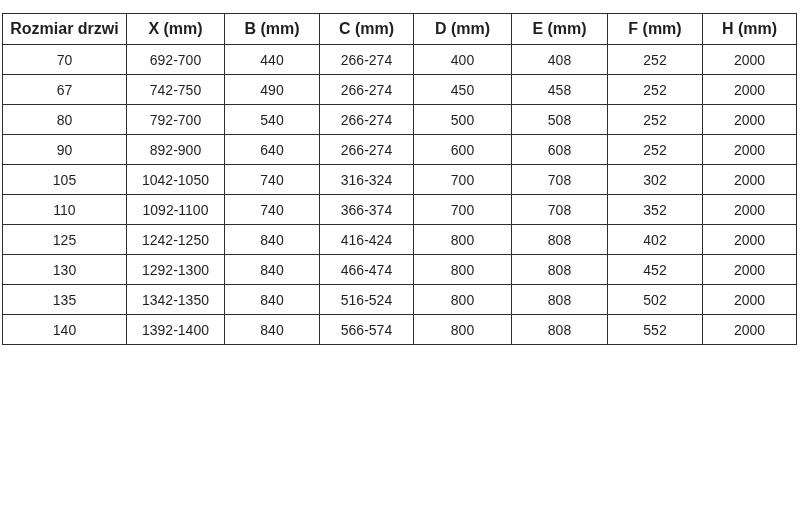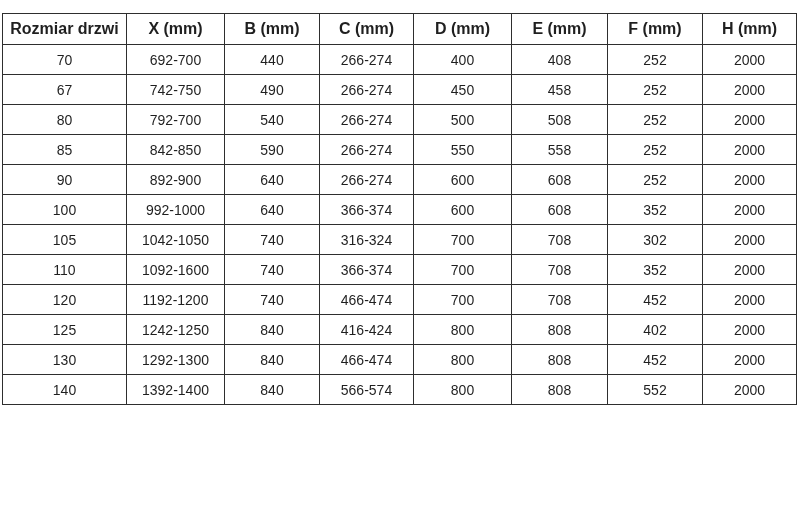--- a/index.html
+++ b/index.html
@@ -96,77 +96,47 @@
           <td>80</td>
           <td>792-700</td>
           <td>540</td>
           <td>266-274</td>
           <td>500</td>
           <td>508</td>
           <td>252</td>
           <td>2000</td>
         </tr>
         <tr>
-          <td>85</td>
-          <td>842-850</td>
-          <td>590</td>
-          <td>266-274</td>
-          <td>550</td>
-          <td>558</td>
-          <td>252</td>
-          <td>2000</td>
-        </tr>
-        <tr>
           <td>90</td>
           <td>892-900</td>
           <td>640</td>
           <td>266-274</td>
           <td>600</td>
           <td>608</td>
           <td>252</td>
-          <td>2000</td>
-        </tr>
-        <tr>
-          <td>100</td>
-          <td>992-1000</td>
-          <td>640</td>
-          <td>366-374</td>
-          <td>600</td>
-          <td>608</td>
-          <td>352</td>
           <td>2000</td>
         </tr>
         <tr>
           <td>105</td>
           <td>1042-1050</td>
           <td>740</td>
           <td>316-324</td>
           <td>700</td>
           <td>708</td>
           <td>302</td>
           <td>2000</td>
         </tr>
         <tr>
           <td>110</td>
-          <td>1092-1600</td>
+          <td>1092-1100</td>
           <td>740</td>
           <td>366-374</td>
           <td>700</td>
           <td>708</td>
           <td>352</td>
-          <td>2000</td>
-        </tr>
-        <tr>
-          <td>120</td>
-          <td>1192-1200</td>
-          <td>740</td>
-          <td>466-474</td>
-          <td>700</td>
-          <td>708</td>
-          <td>452</td>
           <td>2000</td>
         </tr>
         <tr>
           <td>125</td>
           <td>1242-1250</td>
           <td>840</td>
           <td>416-424</td>
           <td>800</td>
           <td>808</td>
           <td>402</td>
@@ -176,20 +146,30 @@
           <td>130</td>
           <td>1292-1300</td>
           <td>840</td>
           <td>466-474</td>
           <td>800</td>
           <td>808</td>
           <td>452</td>
           <td>2000</td>
         </tr>
         <tr>
+          <td>135</td>
+          <td>1342-1350</td>
+          <td>840</td>
+          <td>516-524</td>
+          <td>800</td>
+          <td>808</td>
+          <td>502</td>
+          <td>2000</td>
+        </tr>
+        <tr>
           <td>140</td>
           <td>1392-1400</td>
           <td>840</td>
           <td>566-574</td>
           <td>800</td>
           <td>808</td>
           <td>552</td>
           <td>2000</td>
         </tr>
       </tbody>

